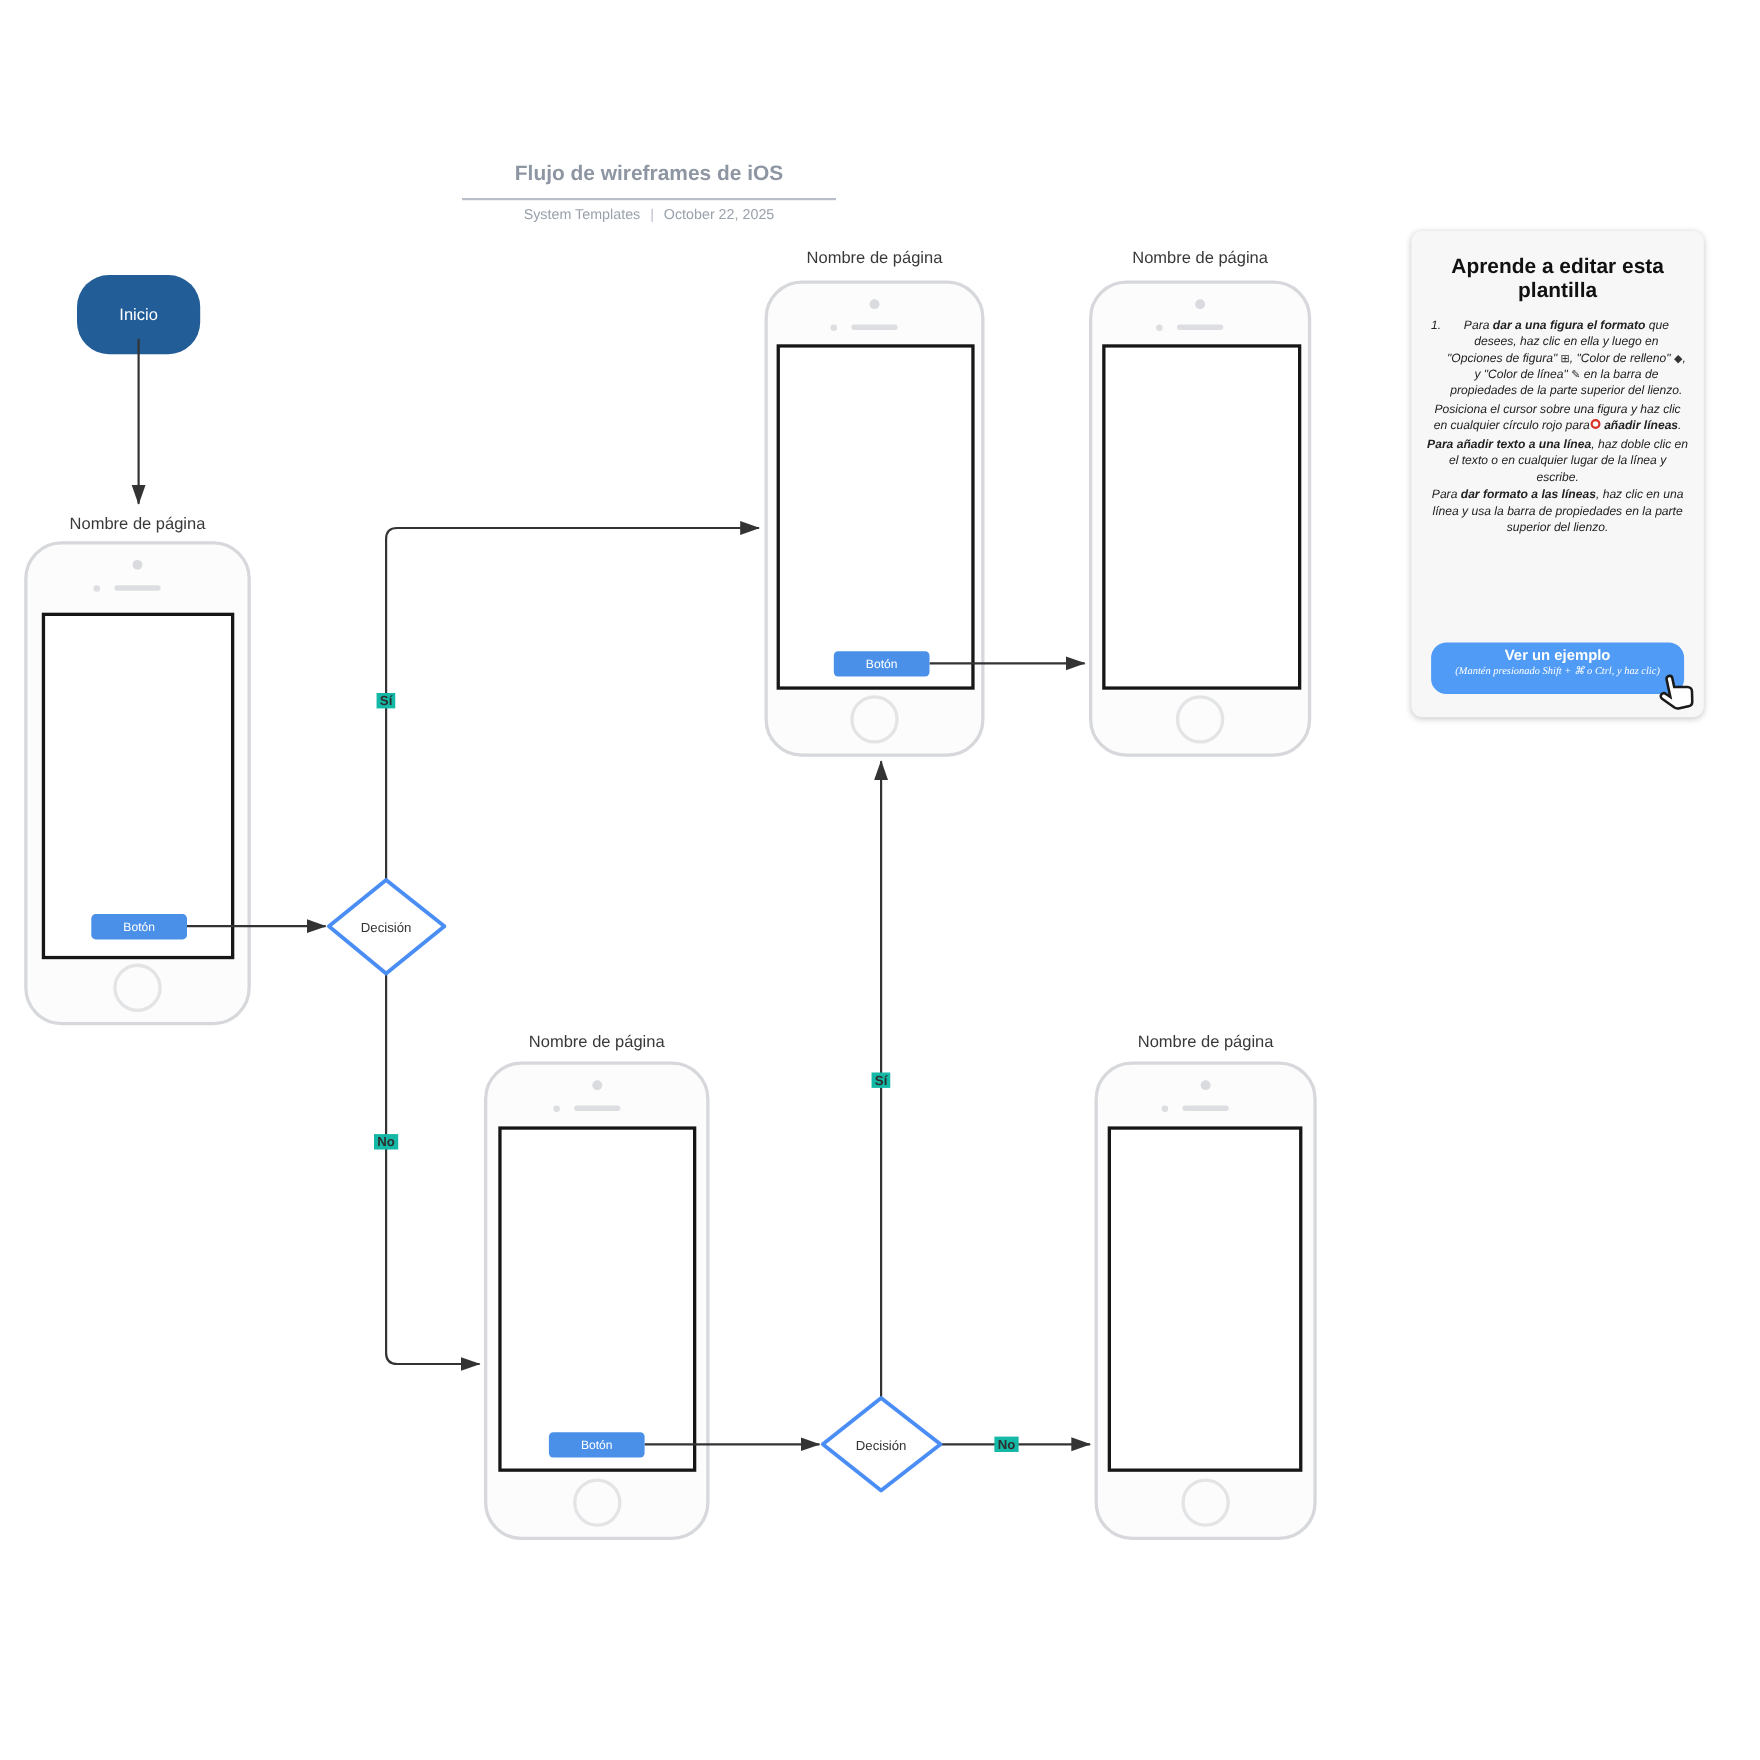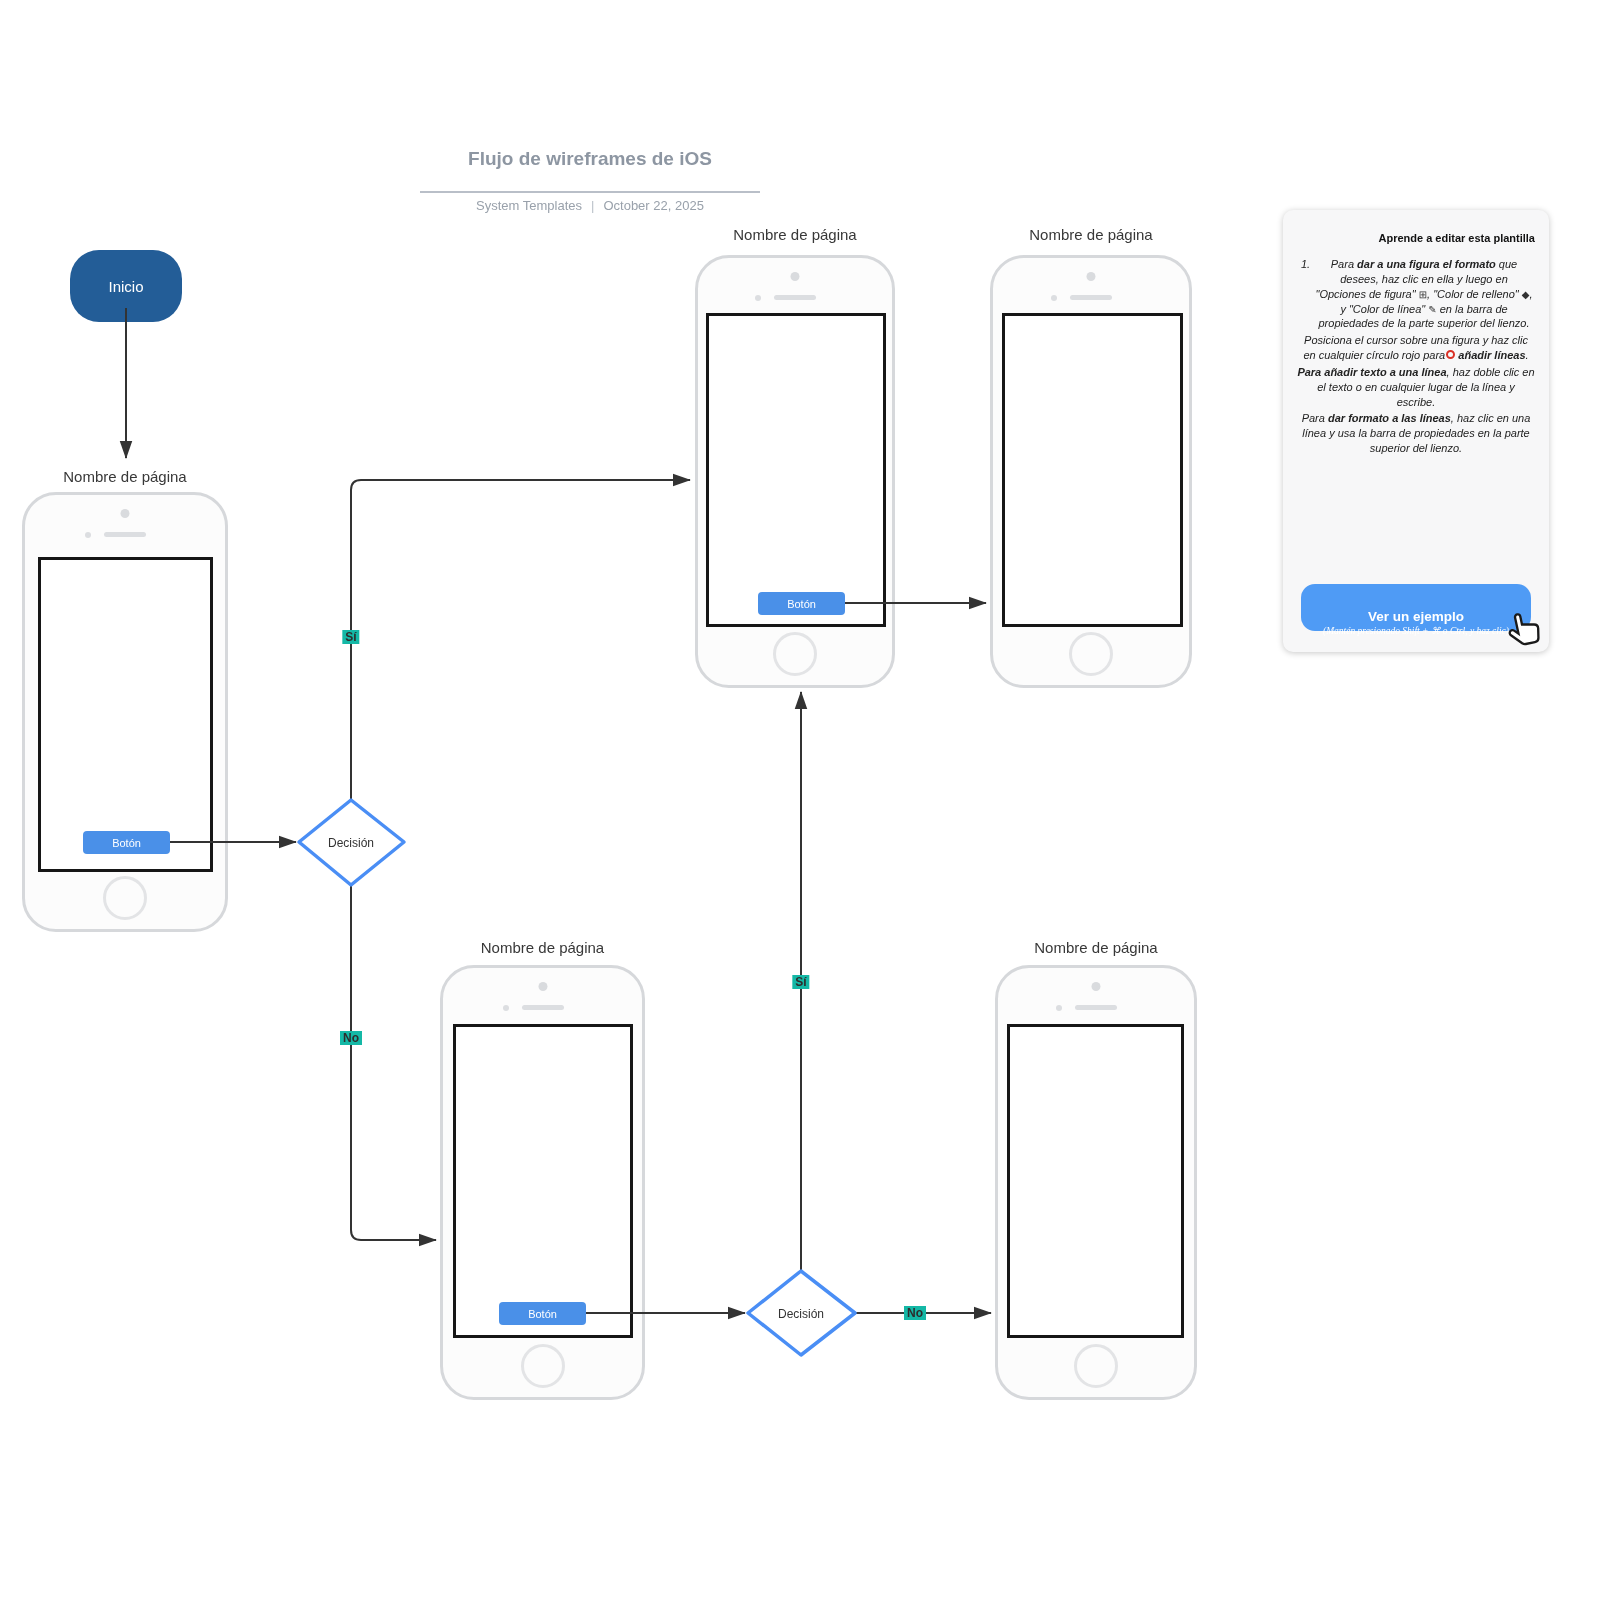--- a/index.html
+++ b/index.html
@@ -2,21 +2,21 @@
 <html><head>
 <meta charset="utf-8">
 <style>
   html,body{margin:0;padding:0;}
   body{
     width:1600px;height:1600px;position:relative;background:#ffffff;
     font-family:"Liberation Sans",sans-serif;overflow:hidden;
   }
   
   .header{position:absolute;left:420px;top:148px;width:340px;text-align:center;z-index:4;}
-  .header .t{font-size:19px;font-weight:bold;color:#8d96a2;padding-bottom:21px;border-bottom:2px solid #b9bfc8;display:block;}
+  .header .t{font-size:19px;font-weight:bold;color:#8d96a2;padding-bottom:10px;border-bottom:2px solid #b9bfc8;display:block;}
   .header .sub{margin-top:5px;font-size:13px;color:#99a1ab;}
   .header .sep{display:inline-block;margin:0 9px;color:#b9bfc8;}
   
   .start{position:absolute;left:70px;top:250px;width:112px;height:72px;background:#235d97;
     border-radius:29px;color:#fff;display:flex;align-items:center;justify-content:center;
     font-size:15px;z-index:4;}
   
   .phone{position:absolute;background:#fcfcfc;border:3px solid #d6d8db;border-radius:34px;box-sizing:border-box;z-index:1;}
   .camera{position:absolute;top:14px;left:50%;transform:translateX(-50%);width:9px;height:9px;border-radius:50%;background:#d9dbde;}
   .speaker{position:absolute;top:37px;left:50%;transform:translateX(-50%);width:42px;height:5px;border-radius:3px;background:#dcdee1;}
@@ -30,30 +30,30 @@
   
   svg.overlay{position:absolute;left:0;top:0;z-index:5;pointer-events:none;}
   .conn{fill:none;stroke:#333;stroke-width:2;marker-end:url(#ah);}
   .diamond{fill:#fff;stroke:#4a8ef5;stroke-width:3.5;stroke-linejoin:round;}
   .edge-label{position:absolute;transform:translate(-50%,-50%);background:#14b8a6;padding:0 3px;
     font-size:12px;font-weight:bold;color:#2d2d2d;z-index:6;}
   .decision-label{position:absolute;transform:translate(-50%,-50%);font-size:12px;color:#333;z-index:6;}
   
   .panel{position:absolute;left:1283px;top:210px;width:266px;height:442px;background:#f7f7f8;
     border-radius:10px;box-shadow:0 1px 6px rgba(0,0,0,.22);z-index:10;box-sizing:border-box;padding:16px 14px;}
-  .panel h3{margin:6px 0 13px;font-size:11px;text-align:right;color:#111;}
+  .panel h3{margin:6px 0 13px;font-size:19px;text-align:center;color:#111;}
   .panel .body{font-size:11px;font-style:italic;color:#222;line-height:1.35;text-align:center;}
   .panel p{margin:0 0 2px;}
   .panel .p1wrap{position:relative;padding:0 2px 0 18px;}
   .panel .num{position:absolute;left:4px;top:0;font-style:italic;}
   .icon-glyph{font-style:normal;font-size:10px;color:#333;}
   .red-circle{display:inline-block;width:5px;height:5px;border:2px solid #d93025;border-radius:50%;vertical-align:baseline;margin-left:1px;}
   .gap{height:12px;}
   .cta{position:absolute;left:18px;right:18px;top:374px;height:47px;background:#4f9bf5;border-radius:14px;
-    color:#fff;text-align:center;padding-top:25px;box-sizing:border-box;}
+    color:#fff;text-align:center;padding-top:4px;box-sizing:border-box;}
   .cta .t{font-weight:bold;font-size:13.5px;}
   .cta .s{font-size:9.5px;font-style:italic;margin-top:1px;font-family:Liberation Serif, serif;}
   .hand{position:absolute;right:-14px;bottom:-18px;width:40px;height:40px;transform:rotate(-12deg);z-index:11;}
 </style>
 </head>
 <body>
 
 <div class="header">
   <span class="t">Flujo de wireframes de iOS</span>
   <div class="sub">

